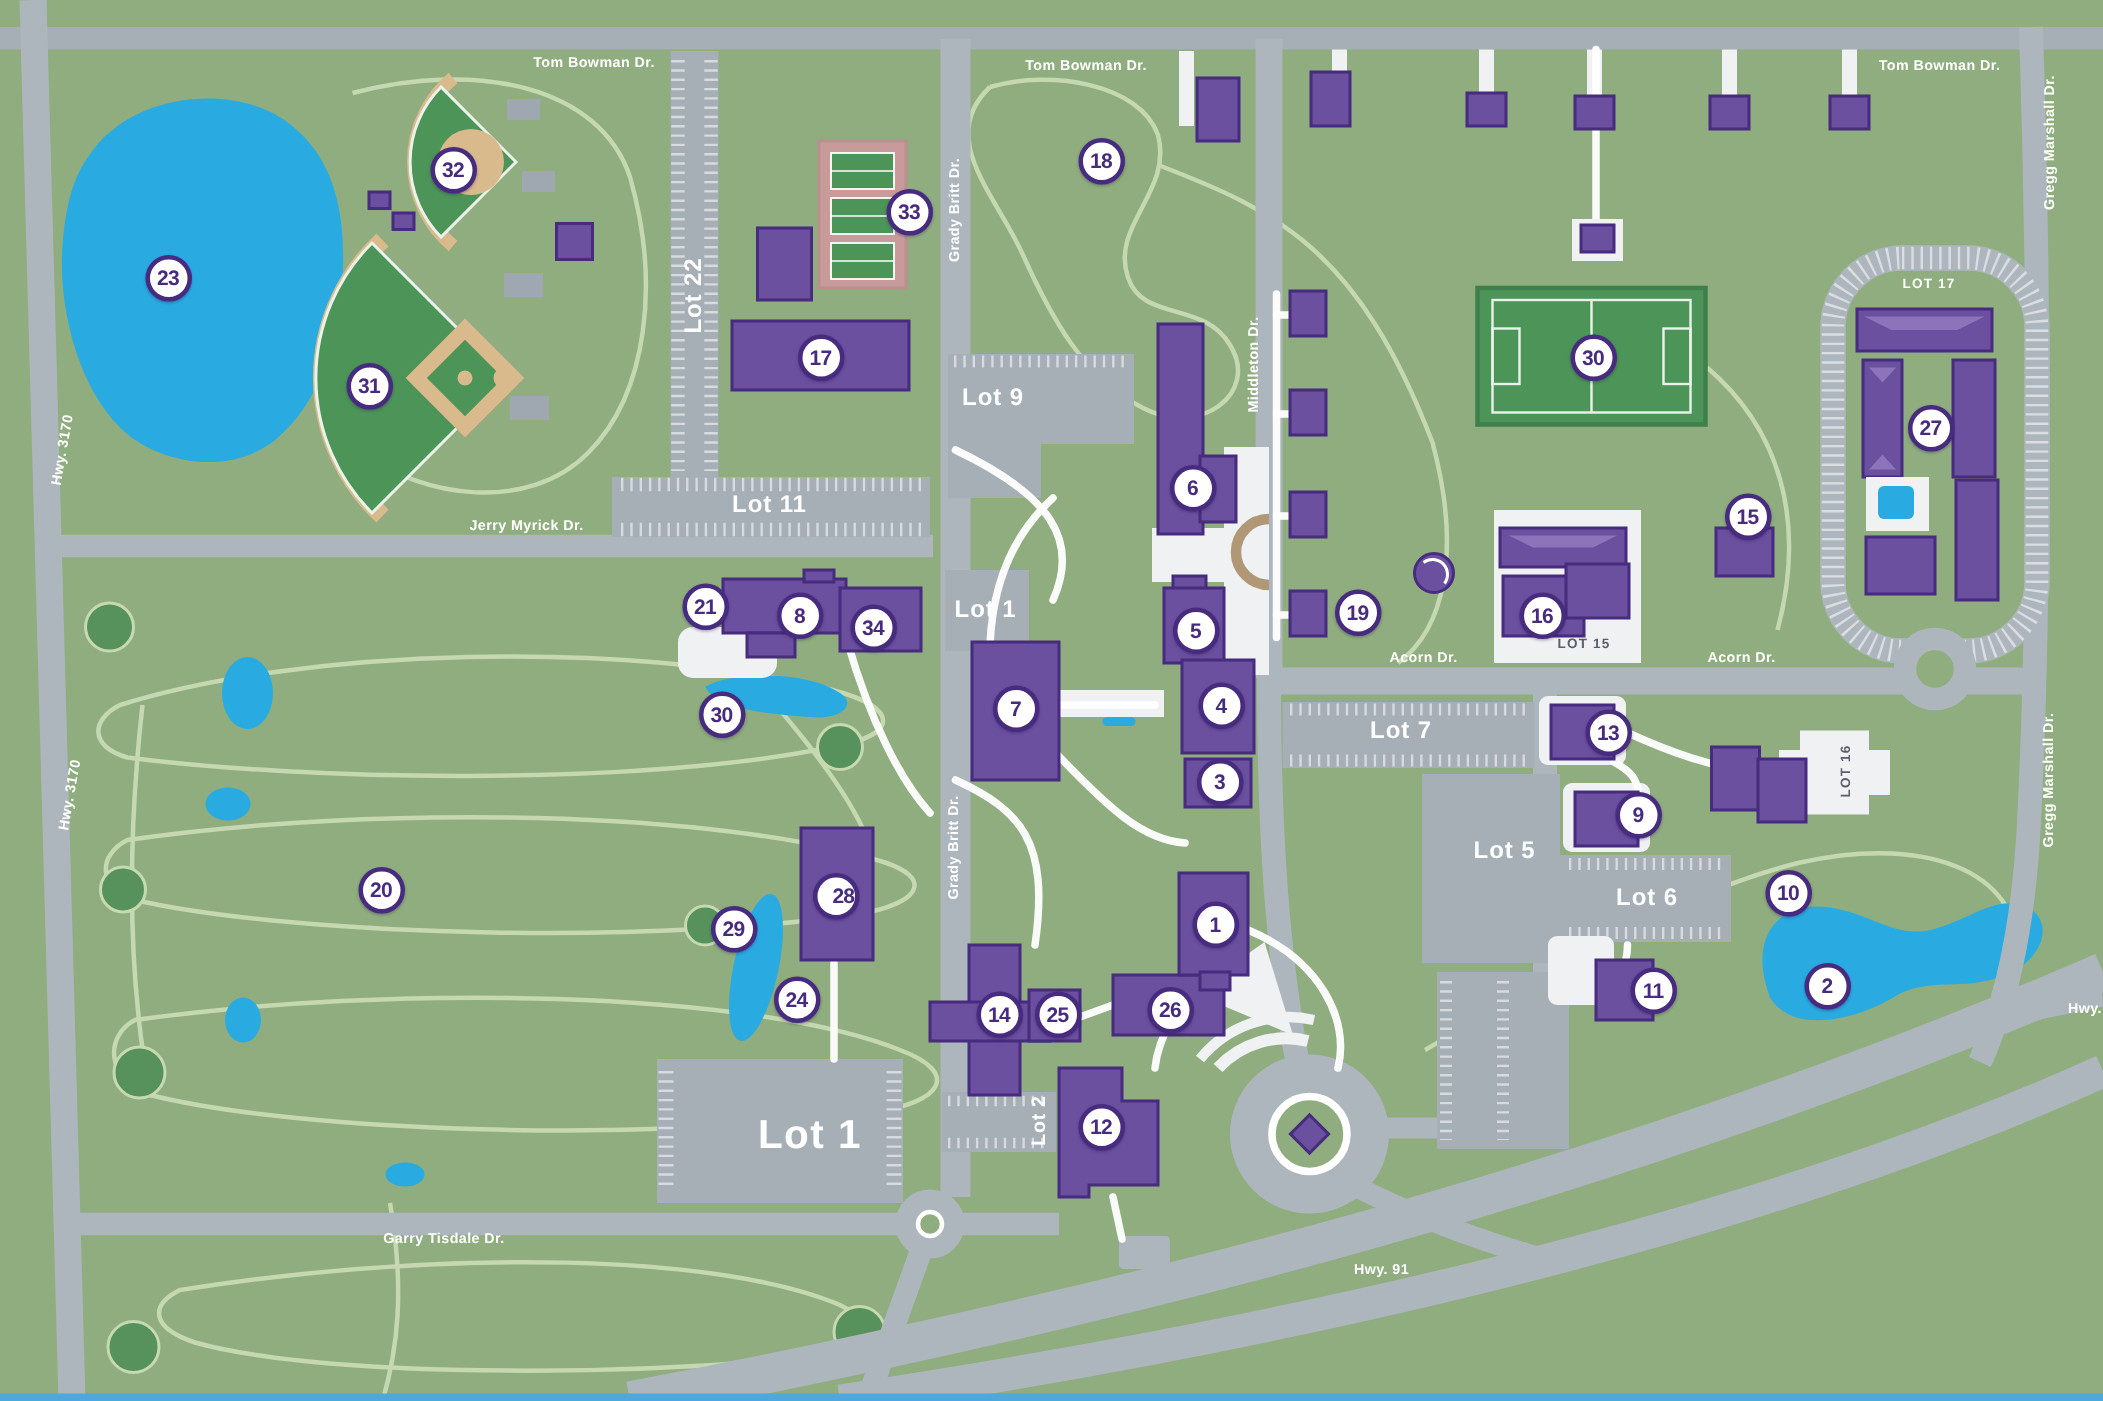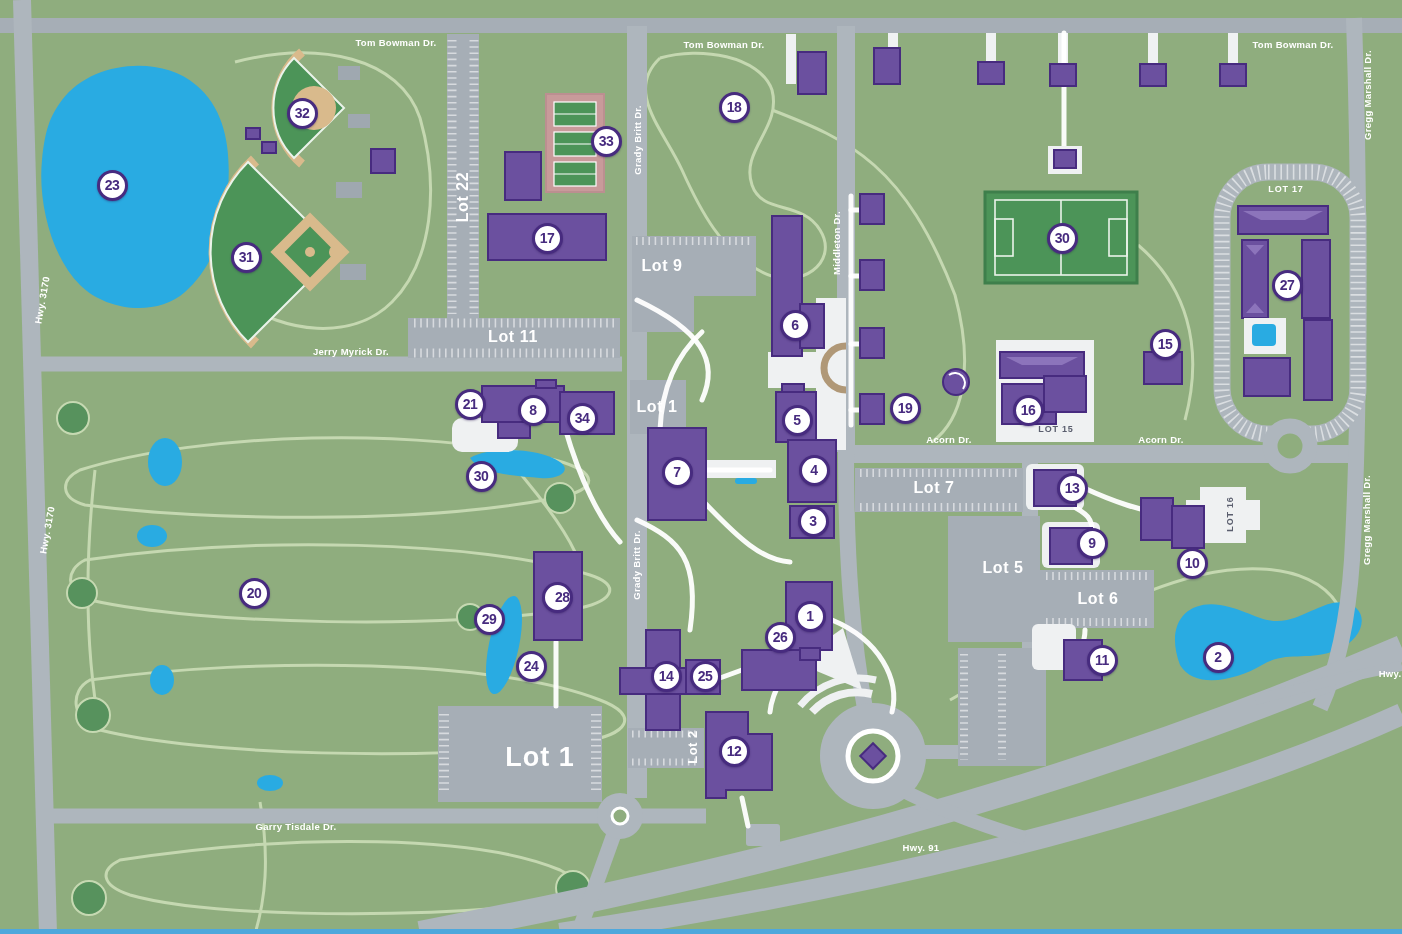--- a/index.html
+++ b/index.html
@@ -327,37 +327,37 @@
 <div id="markers" class="layer">
       <div class="marker" style="left: 810px; top: 616px; --r: 0deg;">1</div>
       <div class="marker" style="left: 1218px; top: 657px; --r: 0deg;">2</div>
       <div class="marker" style="left: 813px; top: 521px; --r: 0deg;">3</div>
       <div class="marker" style="left: 814px; top: 470px; --r: 0deg;">4</div>
       <div class="marker" style="left: 797px; top: 420px; --r: 0deg;">5</div>
       <div class="marker" style="left: 795px; top: 325px; --r: 0deg;">6</div>
       <div class="marker" style="left: 677px; top: 472px; --r: 0deg;">7</div>
       <div class="marker" style="left: 533px; top: 410px; --r: 0deg;">8</div>
       <div class="marker" style="left: 1092px; top: 543px; --r: 0deg;">9</div>
-      <div class="marker" style="left: 1192px; top: 500px; margin-top: 48px; --r: 0deg;">10</div>
+      <div class="marker" style="left: 1192px; top: 532px; margin-top: 48px; --r: 0deg;">10</div>
       <div class="marker" style="left: 1102px; top: 660px; --r: 0deg;">11</div>
       <div class="marker" style="left: 734px; top: 751px; --r: 0deg;">12</div>
       <div class="marker" style="left: 1072px; top: 488px; --r: 0deg;">13</div>
       <div class="marker" style="left: 666px; top: 676px; --r: 0deg;">14</div>
       <div class="marker" style="left: 1165px; top: 344px; --r: 0deg;">15</div>
       <div class="marker" style="left: 1028px; top: 410px; --r: 0deg;">16</div>
       <div class="marker" style="left: 547px; top: 238px; --r: 0deg;">17</div>
       <div class="marker" style="left: 734px; top: 107px; --r: 0deg;">18</div>
       <div class="marker" style="left: 905px; top: 408px; --r: 0deg;">19</div>
       <div class="marker" style="left: 254px; top: 593px; --r: 0deg;">20</div>
       <div class="marker" style="left: 470px; top: 404px; --r: 0deg;">21</div>
       <div class="marker" style="left: 481px; top: 476px; --r: 0deg;">30</div>
       <div class="marker" style="left: 112px; top: 185px; --r: 0deg;">23</div>
       <div class="marker" style="left: 531px; top: 666px; --r: 0deg;">24</div>
       <div class="marker" style="left: 705px; top: 676px; --r: 0deg;">25</div>
-      <div class="marker" style="left: 780px; top: 637px; --r: 0deg;">26</div>
+      <div class="marker" style="left: 780px; top: 673px; --r: 0deg;">26</div>
       <div class="marker" style="left: 1287px; top: 285px; --r: 0deg;">27</div>
       <div class="marker" style="left: 557px; top: 597px; text-align: right; --r: 0deg;">28</div>
       <div class="marker" style="left: 489px; top: 619px; --r: 0deg;">29</div>
       <div class="marker" style="left: 1062px; top: 238px; --r: 0deg;">30</div>
       <div class="marker" style="left: 246px; top: 257px; --r: 0deg;">31</div>
       <div class="marker" style="left: 302px; top: 113px; --r: 0deg;">32</div>
       <div class="marker" style="left: 606px; top: 141px; --r: 0deg;">33</div>
       <div class="marker" style="left: 582px; top: 418px; --r: 0deg;">34</div>
     </div>
 </div>

